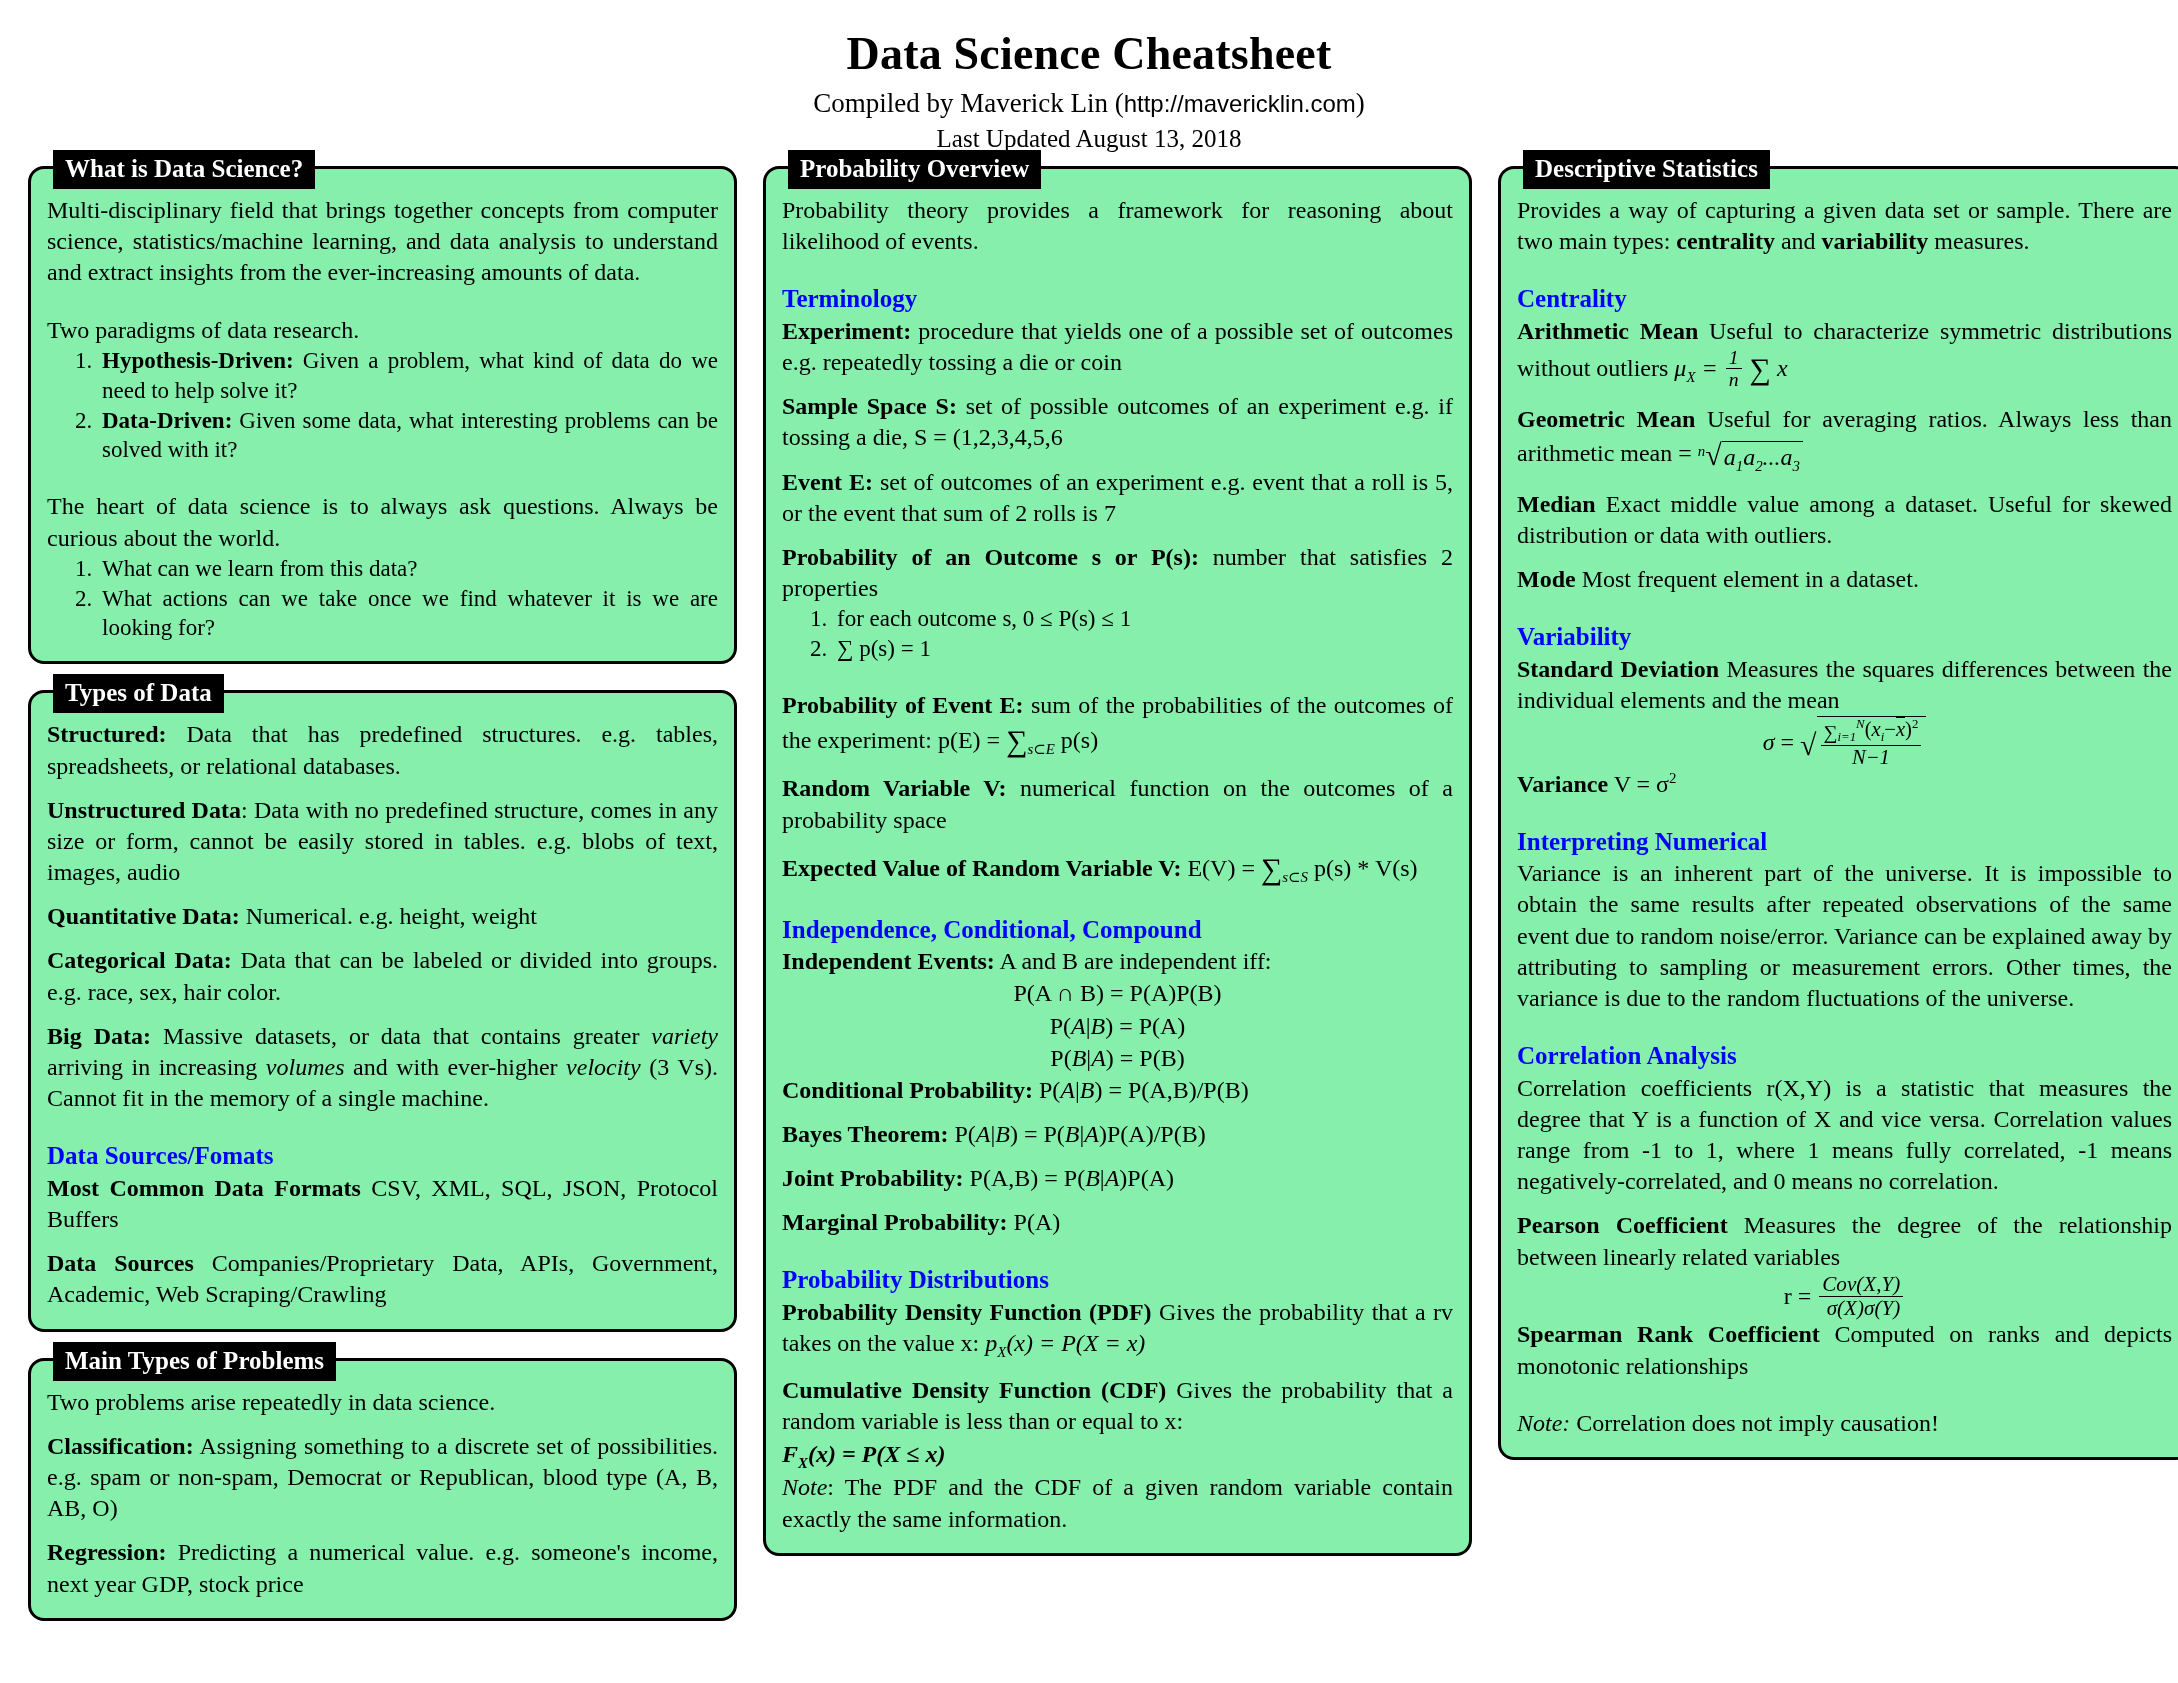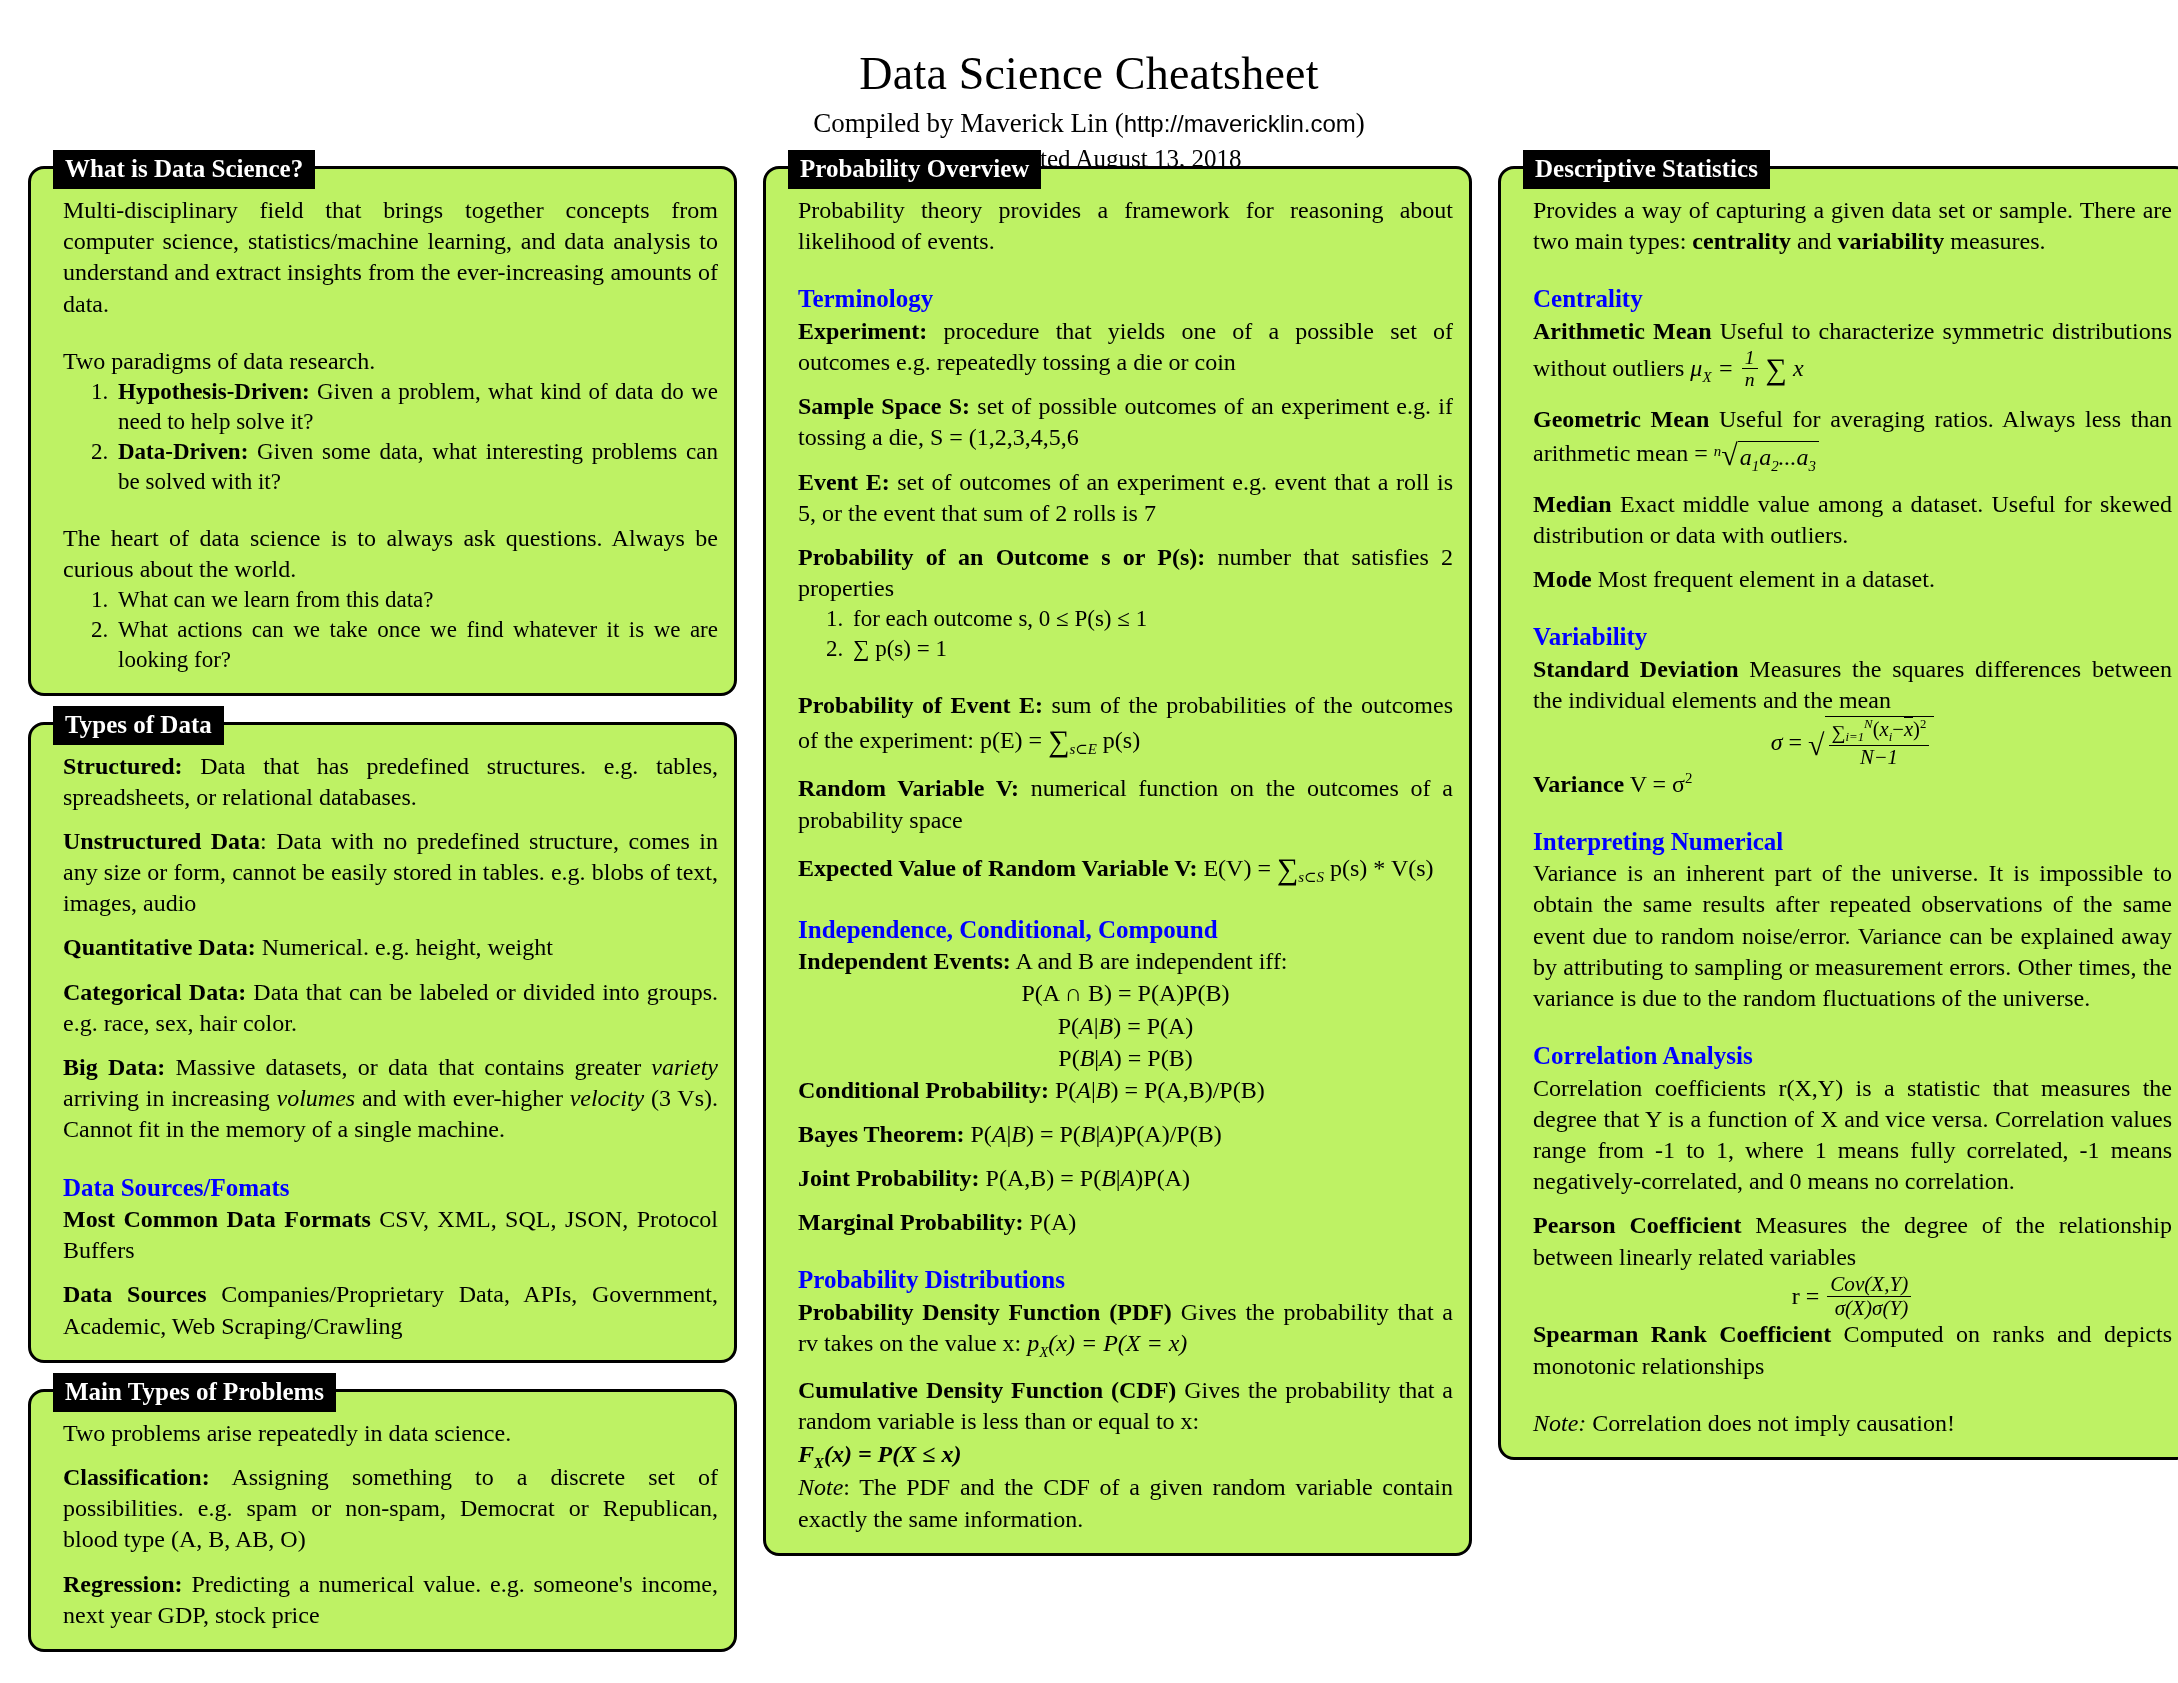--- a/index.html
+++ b/index.html
@@ -7,44 +7,44 @@
     width:2178px;height:1683px;
     background:#ffffff;
     font-family:"Liberation Serif","DejaVu Serif",serif;
     color:#000000;
     position:relative;
     overflow:hidden;
   }
   
   #title-block{ text-align:center; padding-top:30px; }
   #doc-title{
-    font-size:46px; font-weight:normal; letter-spacing:0.2px; line-height:1.05;margin-top:20px;
+    font-size:46px; font-weight:bold; letter-spacing:0.2px; line-height:1.05;
   }
   #doc-byline{ font-size:27px; margin-top:10px; }
   #doc-byline .mono{ font-family:Liberation Sans, sans-serif; font-size:24px;margin-top:28px; }
   #doc-updated{ font-size:25px; margin-top:6px; }
 
   
   #columns{
     position:absolute; top:166px; left:0; width:2178px;
     display:flex; justify-content:flex-start; gap:26px; padding:0 28px;
     box-sizing:border-box; align-items:flex-start;
   }
   .column{ width:709px; flex:0 0 709px; }
   .column.c3{ width:693px; flex:0 0 693px; }
 
   
   .section{
     position:relative;
     border:3px solid #000;
     border-radius:16px;
     margin-bottom:26px;
-    padding:26px 16px 18px 32px;
+    padding:26px 16px 18px 16px;
     box-sizing:border-box;
-    background:#bef264;
+    background:#86efac;
   }
   .section > .sec-title{
     position:absolute;
     top:-19px; left:22px;
     background:#000; color:#fff;
     font-weight:bold;
     font-size:25px;
     line-height:1;
     padding:6px 12px 8px 12px;
     white-space:nowrap;

